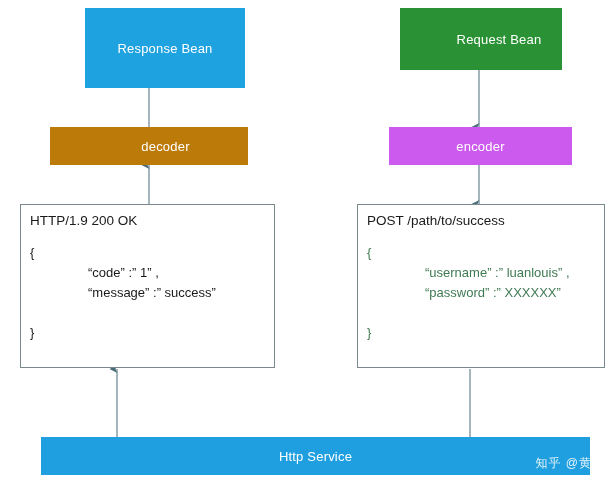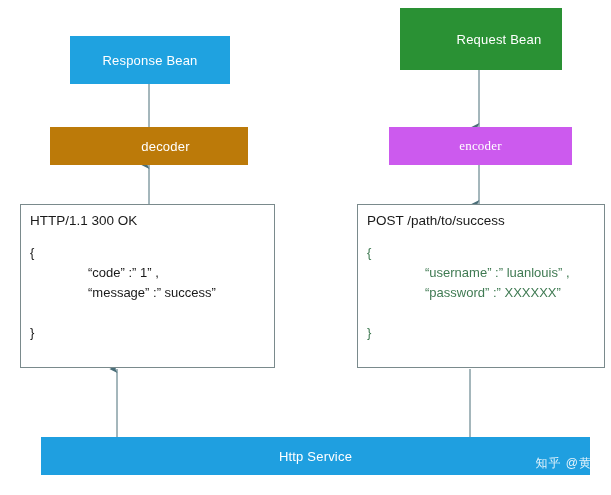--- a/index.html
+++ b/index.html
@@ -27,38 +27,36 @@
     display: flex;
     align-items: center;
     justify-content: center;
     color: #ffffff;
     font-size: 13px;
     letter-spacing: .2px;
     white-space: nowrap;
   }
   
   #response-bean {
-    left: 70px; top: 8px; width: 160px; height: 48px;
+    left: 85px; top: 8px; width: 160px; height: 80px;
     background: #1FA2E0;
-    margin-top: 28px;
   }
   #request-bean {
     left: 400px; top: 8px; width: 162px; height: 62px;
     background: #2A9134;
     padding-left: 36px;
   }
   #decoder {
     left: 50px; top: 127px; width: 198px; height: 38px;
     background: #BC7A09;
     padding-left: 33px;
   }
   #encoder {
     left: 389px; top: 127px; width: 183px; height: 38px;
     background: #CC5AEE;
-    font-family: Liberation Serif, serif;
   }
   #http-service {
     left: 41px; top: 437px; width: 549px; height: 38px;
     background: #1F9FE0;
   }
   
   .panel {
     position: absolute;
     box-sizing: border-box;
     background: #ffffff;
@@ -131,21 +129,21 @@
 
 <div class="node" id="encoder">
   <span>encoder</span>
 </div>
 
 <div class="node" id="http-service">
   <span>Http Service</span>
 </div>
 
 <div class="panel" id="response-panel">
-  <div class="panel-title">HTTP/1.1  300  OK</div>
+  <div class="panel-title">HTTP/1.9  200  OK</div>
   <div class="panel-body"><span>{</span>
 <span class="indent">“code” :” 1” ,</span><span class="indent">“message” :” success”</span>
 <span>}</span></div>
 </div>
 
 <div class="panel" id="request-panel">
   <div class="panel-title">POST /path/to/success</div>
   <div class="panel-body"><span>{</span>
 <span class="indent">“username” :” luanlouis” ,</span><span class="indent">“password” :” XXXXXX”</span>
 <span>}</span></div>

